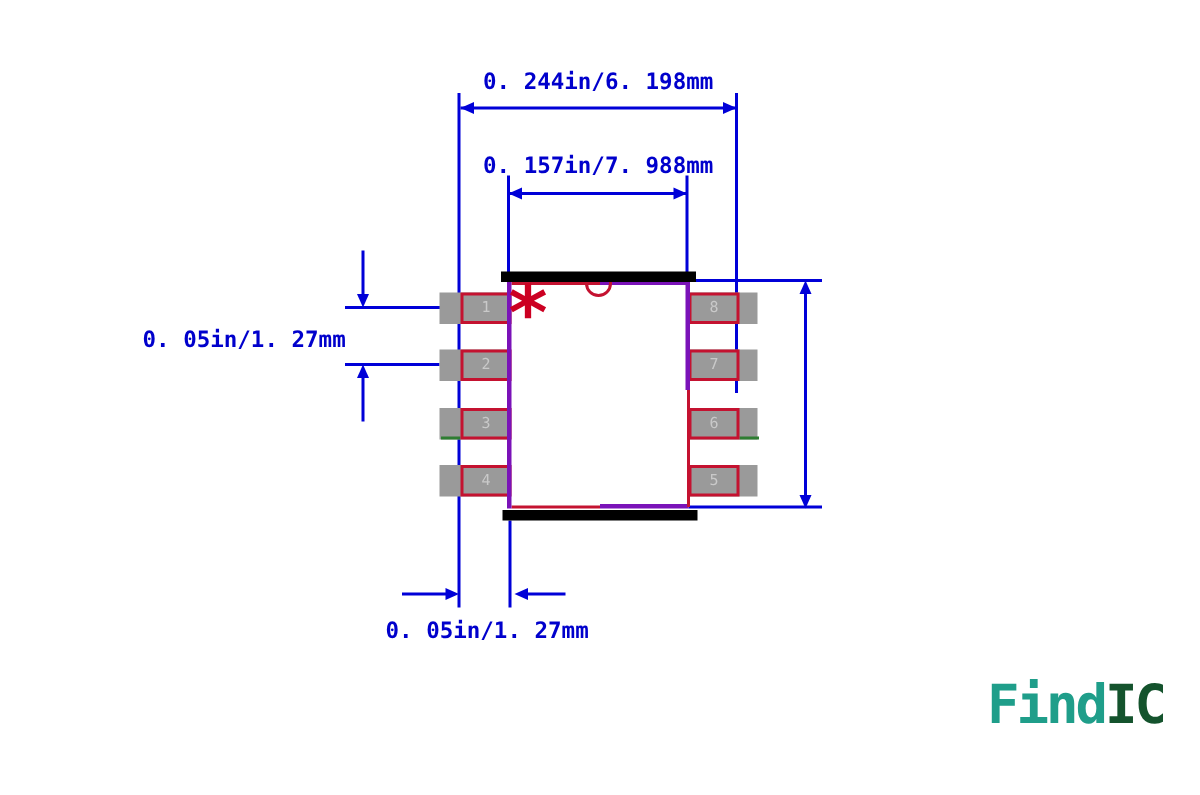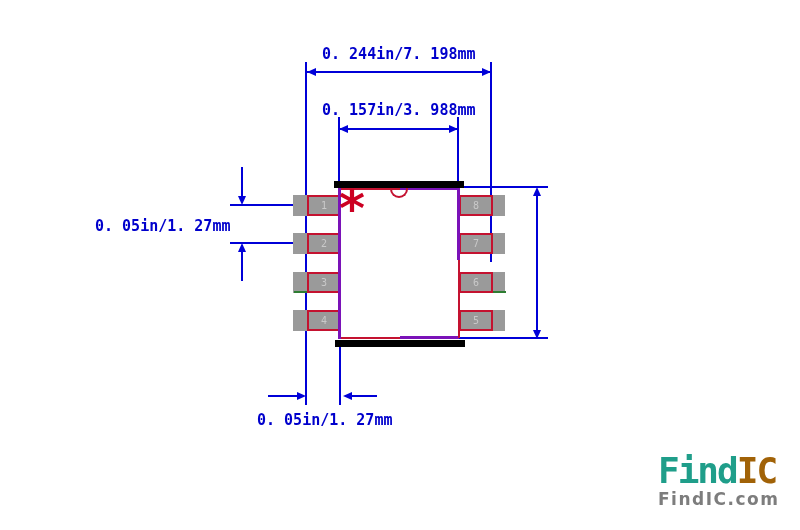--- a/index.html
+++ b/index.html
@@ -25,31 +25,31 @@
   .pad{position:absolute;width:45px;height:21px;background:#9a9a9a;}
   .lead{position:absolute;width:34px;height:21px;border:2px solid #c41230;box-sizing:border-box;
         color:#c9c9c9;font-size:10px;line-height:17px;text-align:center;}
   .pin1circle{position:absolute;left:390px;top:188px;width:18px;height:10px;
         border:2px solid #c41230;border-top:none;border-radius:0 0 11px 11px;box-sizing:border-box;}
   .star{position:absolute;left:337px;top:184px;font-size:50px;line-height:1;font-weight:bold;color:#cc0022;}
   
   .logo{position:absolute;left:658px;top:451px;text-align:left;}
   .logo-main{font-family:"DejaVu Sans Mono",monospace;font-weight:800;font-size:36px;line-height:40px;letter-spacing:-2px;}
   .logo-find{color:#1f9e8a;}
-  .logo-ic{color:#a16207;}
+  .logo-ic{color:#14532d;}
   .logo-sub{font-family:"DejaVu Sans",sans-serif;font-weight:600;font-size:17px;line-height:17px;
             color:#7d7d7d;letter-spacing:1.5px;margin-top:0px;}
 </style>
 </head>
 <body>
 
 <div class="canvas">
 
-  <div class="dimtext" style="left:322px;top:45px;">0. 244in/7. 198mm</div>
-  <div class="dimtext" style="left:322px;top:101px;">0. 157in/3. 988mm</div>
+  <div class="dimtext" style="left:322px;top:45px;">0. 244in/6. 198mm</div>
+  <div class="dimtext" style="left:322px;top:101px;">0. 157in/7. 988mm</div>
   <div class="dimtext" style="left:95px;top:217px;">0. 05in/1. 27mm</div>
   <div class="dimtext" style="left:257px;top:411px;">0. 05in/1. 27mm</div>
 
   <div class="vline" style="left:305px;top:62px;height:343px;"></div>
   <div class="vline" style="left:490px;top:62px;height:200px;"></div>
   <div class="vline" style="left:338px;top:117px;height:71px;"></div>
   <div class="vline" style="left:339px;top:347px;height:58px;"></div>
   <div class="vline" style="left:457px;top:117px;height:70px;"></div>
 
   <div class="hline" style="left:307px;top:71px;width:184px;"></div>
@@ -108,16 +108,15 @@
   <div class="vline redline" style="left:458px;top:260px;height:78px;"></div>
 
   <div class="blackbar" style="left:334px;top:181px;width:130px;"></div>
   <div class="blackbar" style="left:335px;top:340px;width:130px;"></div>
 
   <div class="pin1circle"></div>
   <div class="star">*</div>
 
   <div class="logo">
     <div class="logo-main"><span class="logo-find">Find</span><span class="logo-ic">IC</span></div>
-    <div class="logo-sub">FindIC.com</div>
   </div>
 
 </div>
 
 </body></html>

